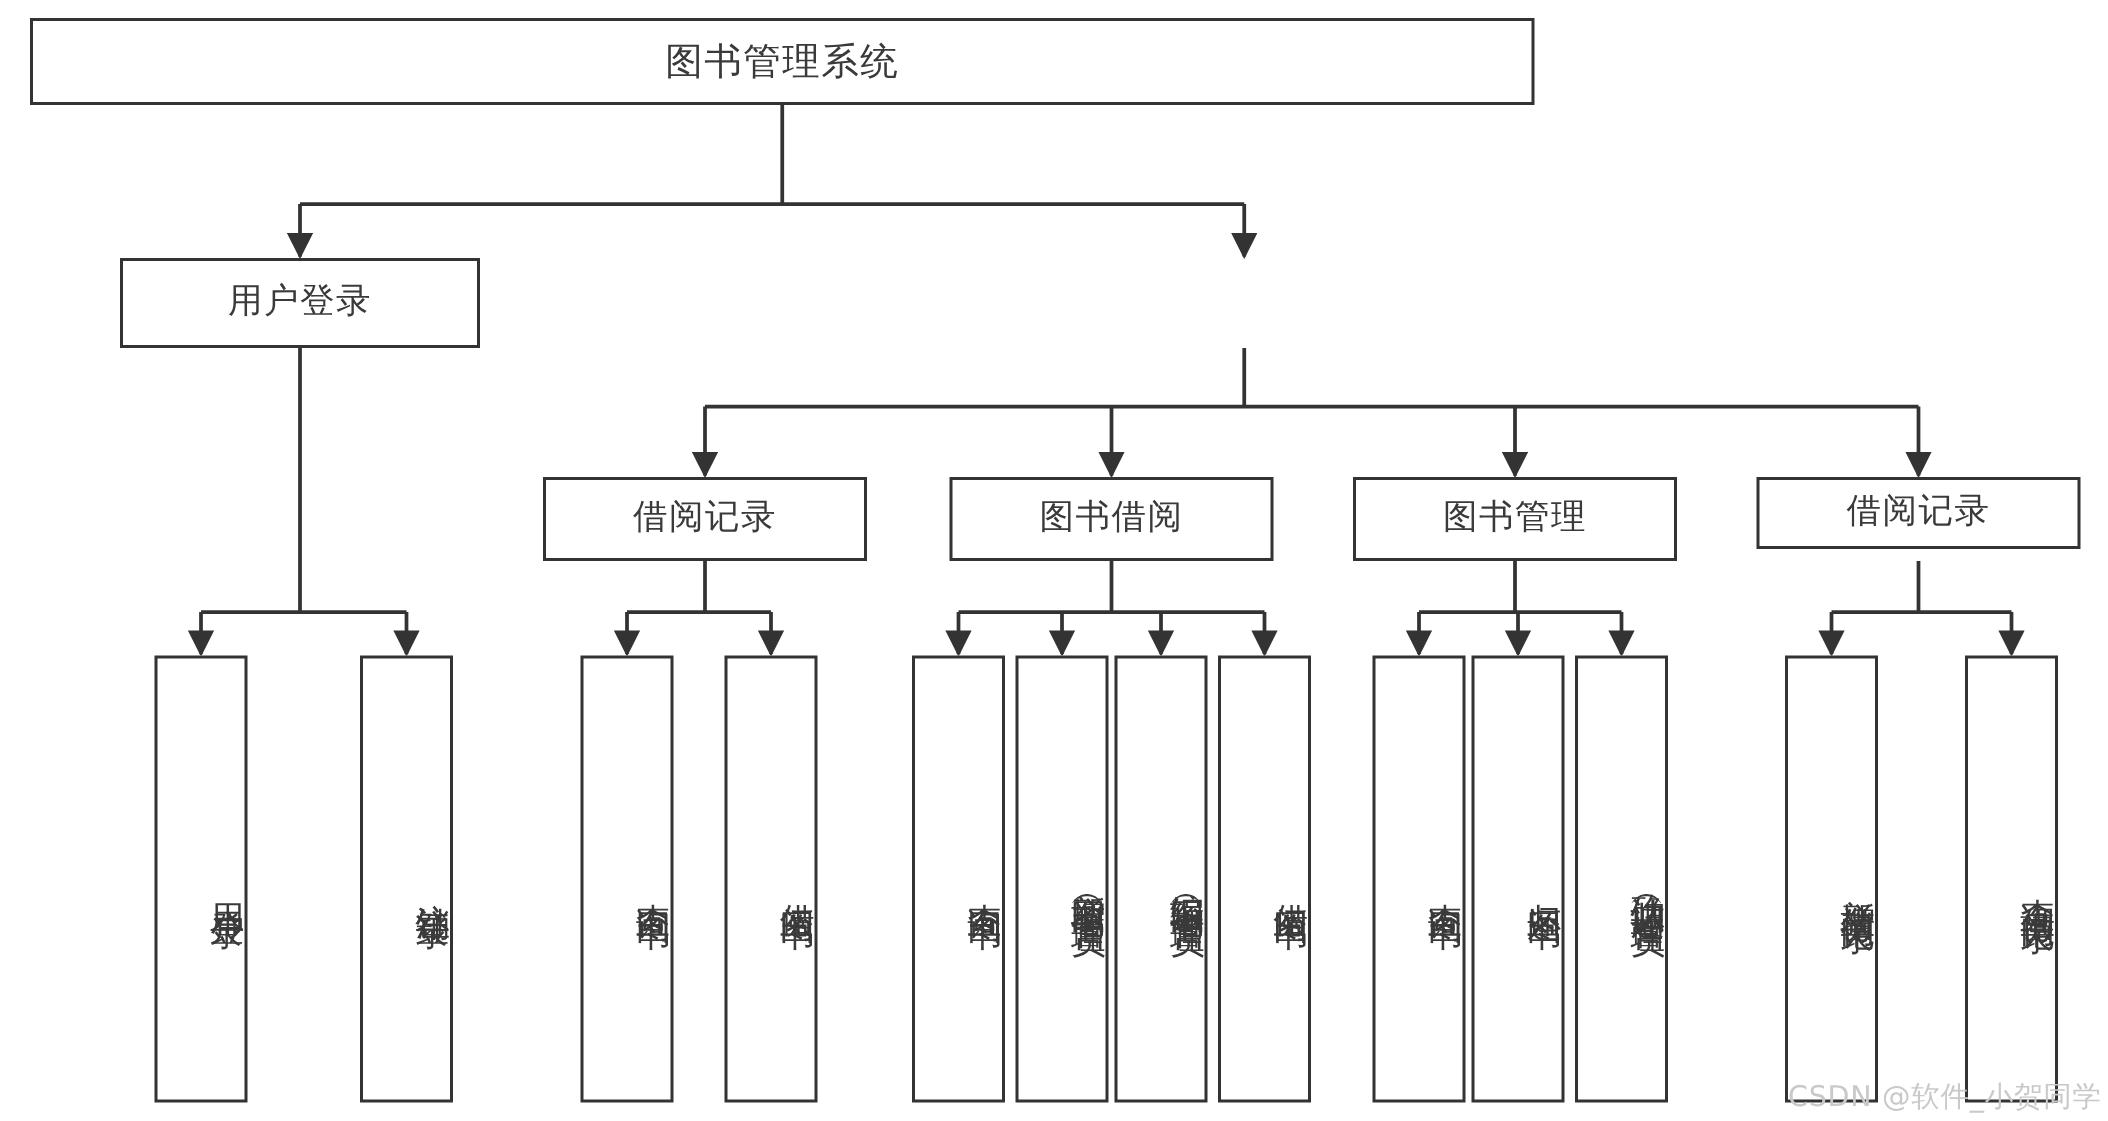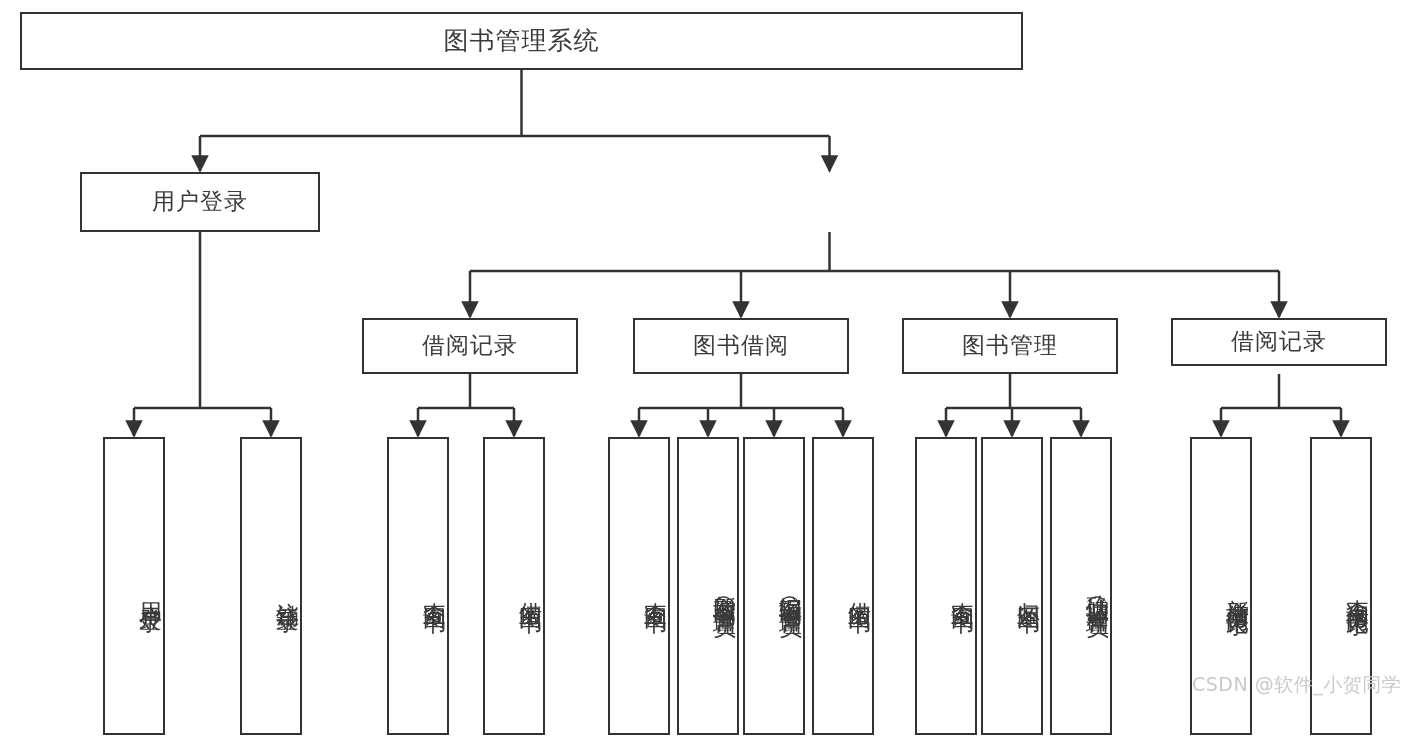--- a/index.html
+++ b/index.html
@@ -133,15 +133,15 @@
   <div class="node v" style="left:743px;top:437px;width:62px;height:298px;">编辑图书（管理员）</div>
   <div class="node v" style="left:812px;top:437px;width:62px;height:298px;">借阅图书</div>
 
   <div class="node v" style="left:915px;top:437px;width:62px;height:298px;">查询图书</div>
   <div class="node v" style="left:981px;top:437px;width:62px;height:298px;">归还图书</div>
   <div class="node v" style="left:1050px;top:437px;width:62px;height:298px;">确认归还（管理员）</div>
 
   <div class="node v" style="left:1190px;top:437px;width:62px;height:298px;">新增借阅记录</div>
   <div class="node v" style="left:1310px;top:437px;width:62px;height:298px;">查询借阅记录</div>
 
-  <div class="watermark" style="left:1192px;top:672px;">CSDN @软件_小贺同学</div>
+  <div class="watermark" style="left:1192px;top:718px;">CSDN @软件_小贺同学</div>
 
 </div>
 
 </body></html>

